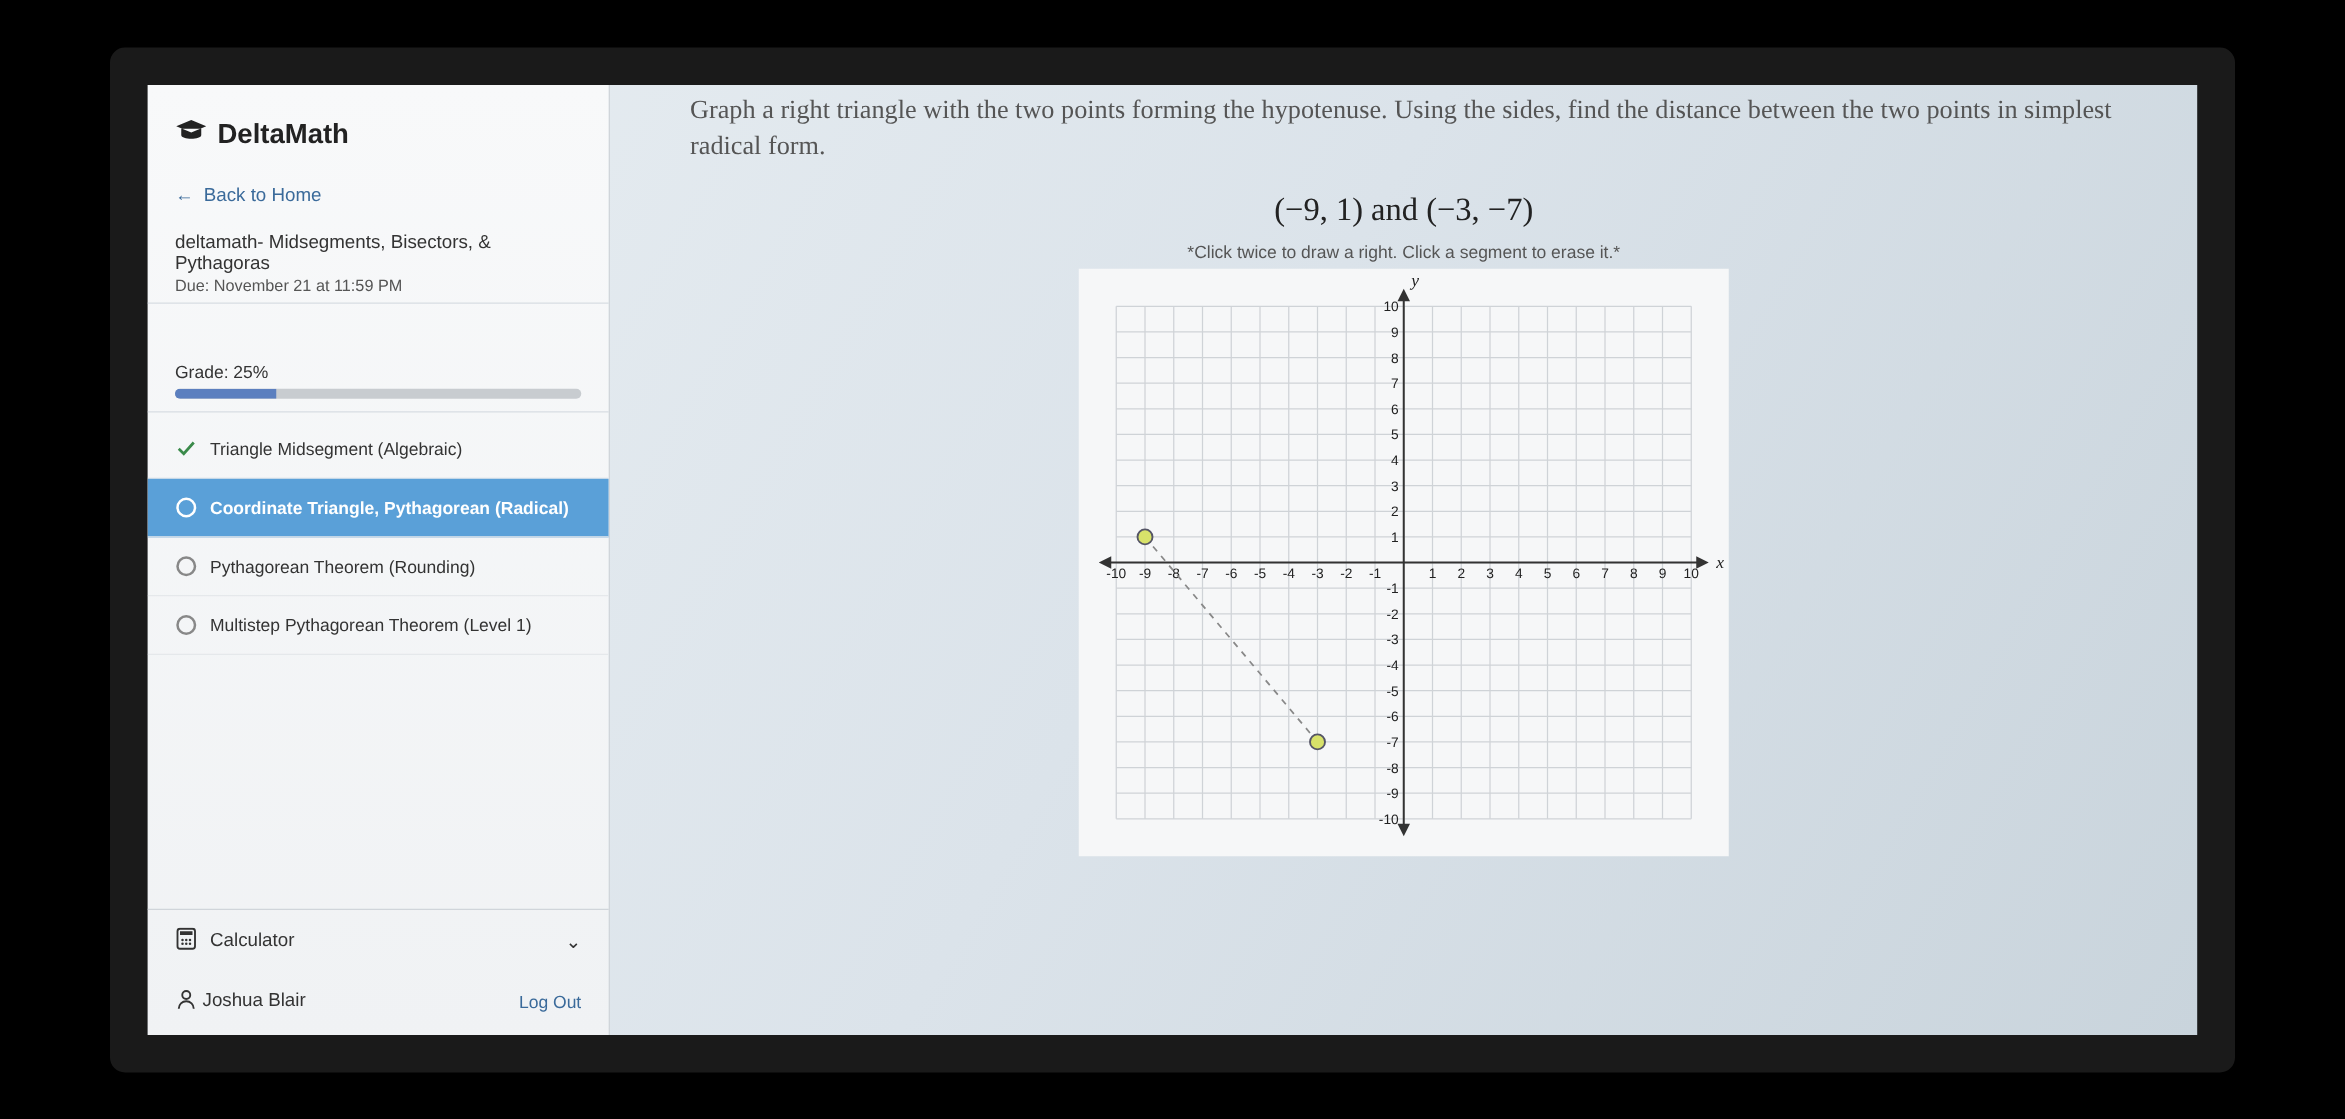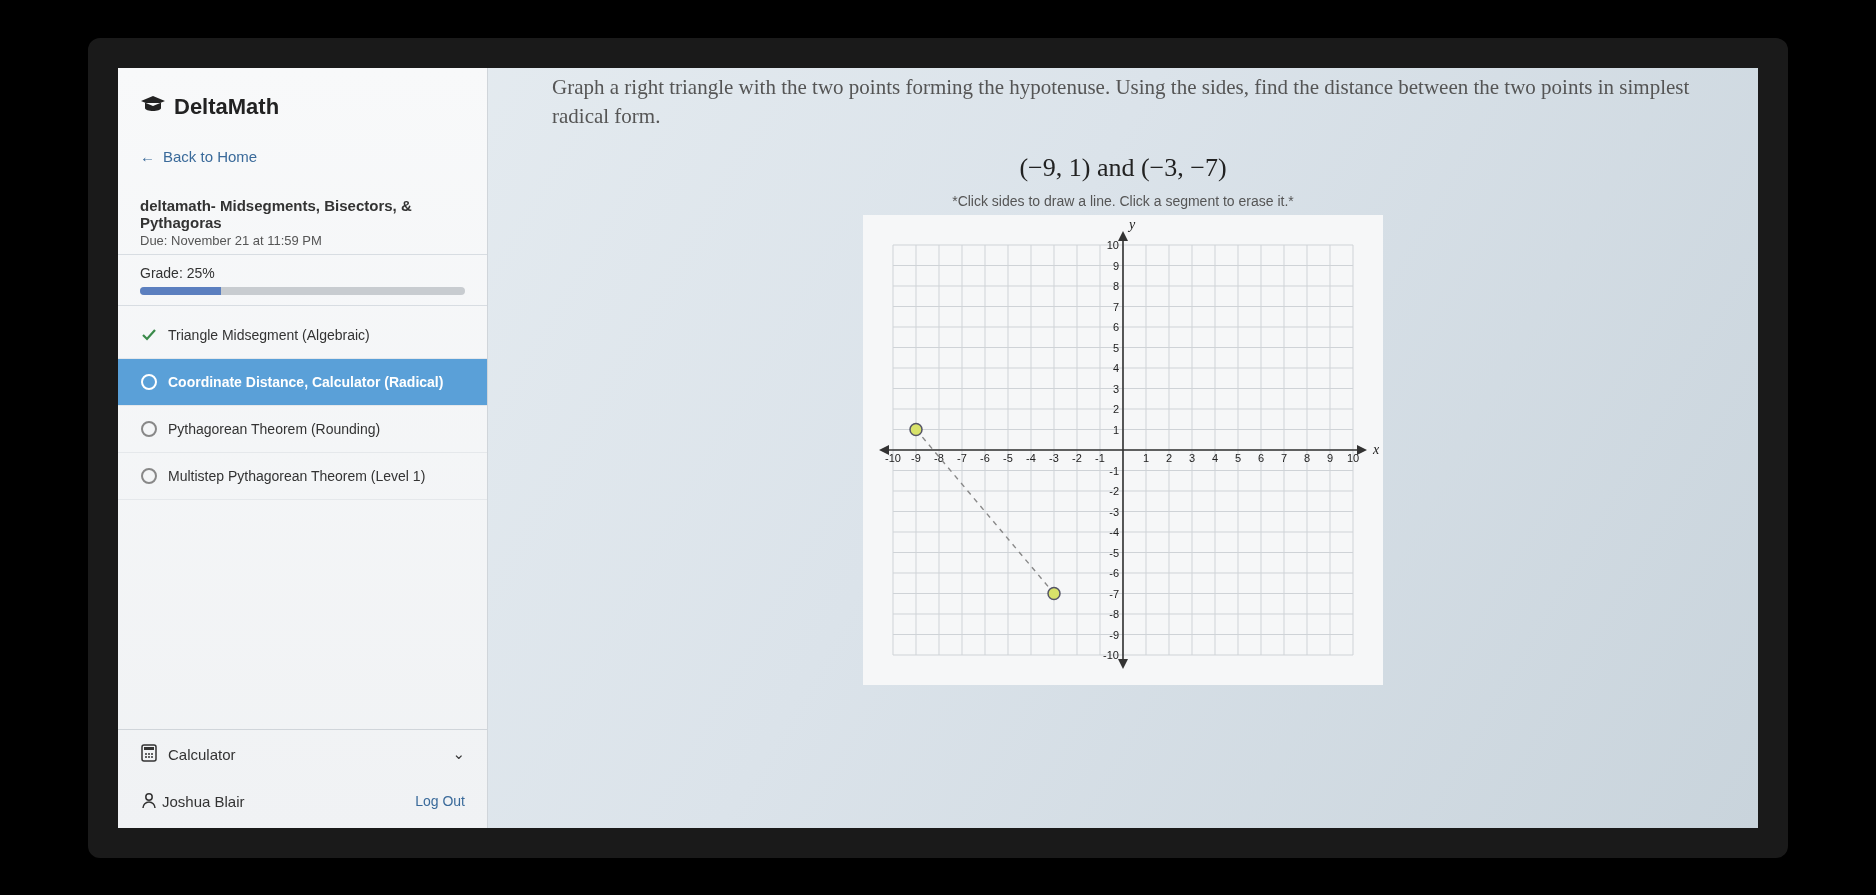--- a/index.html
+++ b/index.html
@@ -67,37 +67,37 @@
     display: flex;
     align-items: center;
     gap: 8px;
   }
   .assign-block {
     padding: 10px 22px 6px 22px;
     border-bottom: 1px solid #d8dde2;
   }
   .assign-title {
     font-size: 15px;
-    font-weight: 700;
+    font-weight: 400;
     color: #333;
-    margin-top: 12px;
   }
   .assign-due {
     font-size: 13px;
     color: #555;
     margin-top: 2px;
   }
   .grade-block {
     padding: 10px 22px 10px 22px;
     border-bottom: 1px solid #d8dde2;
   }
   .grade-label {
     font-size: 14px;
     color: #333;
     margin-bottom: 6px;
+    margin-top: 36px;
   }
   .progress {
     width: 100%;
     height: 8px;
     background: #c8ccd0;
     border-radius: 4px;
     overflow: hidden;
   }
   .progress-fill {
     height: 100%;
@@ -231,21 +231,21 @@
               <svg width="18" height="18" viewBox="0 0 18 18">
                 <path d="M3 9l4 4 8-9" fill="none" stroke="#3a8a4a" stroke-width="2.2"></path>
               </svg>
             </span>
             <span>Triangle Midsegment (Algebraic)</span>
           </div>
           <div class="topic-item active">
             <span class="topic-icon">
               <span class="ring-icon"></span>
             </span>
-            <span>Coordinate Distance, Calculator (Radical)</span>
+            <span>Coordinate Triangle, Pythagorean (Radical)</span>
           </div>
           <div class="topic-item">
             <span class="topic-icon">
               <span class="ring-icon"></span>
             </span>
             <span>Pythagorean Theorem (Rounding)</span>
           </div>
           <div class="topic-item">
             <span class="topic-icon">
               <span class="ring-icon"></span>
@@ -284,21 +284,21 @@
             <span>Joshua Blair</span>
           </span>
           <a class="logout-link">Log Out</a>
         </div>
       </div>
     </aside>
 
     <main class="main">
       <p class="prompt">Graph a right triangle with the two points forming the hypotenuse. Using the sides, find the distance between the two points in simplest radical form.</p>
       <div class="points">(−9, 1) and (−3, −7)</div>
-      <div class="hint">*Click sides to draw a line. Click a segment to erase it.*</div>
+      <div class="hint">*Click twice to draw a right. Click a segment to erase it.*</div>
       <div class="graph-wrap">
         <svg class="graph" id="graph-svg" width="520" height="470">
             <line x1="30" y1="440" x2="30" y2="30" class="gridline"></line>
             <line x1="53" y1="440" x2="53" y2="30" class="gridline"></line>
             <line x1="76" y1="440" x2="76" y2="30" class="gridline"></line>
             <line x1="99" y1="440" x2="99" y2="30" class="gridline"></line>
             <line x1="122" y1="440" x2="122" y2="30" class="gridline"></line>
             <line x1="145" y1="440" x2="145" y2="30" class="gridline"></line>
             <line x1="168" y1="440" x2="168" y2="30" class="gridline"></line>
             <line x1="191" y1="440" x2="191" y2="30" class="gridline"></line>

